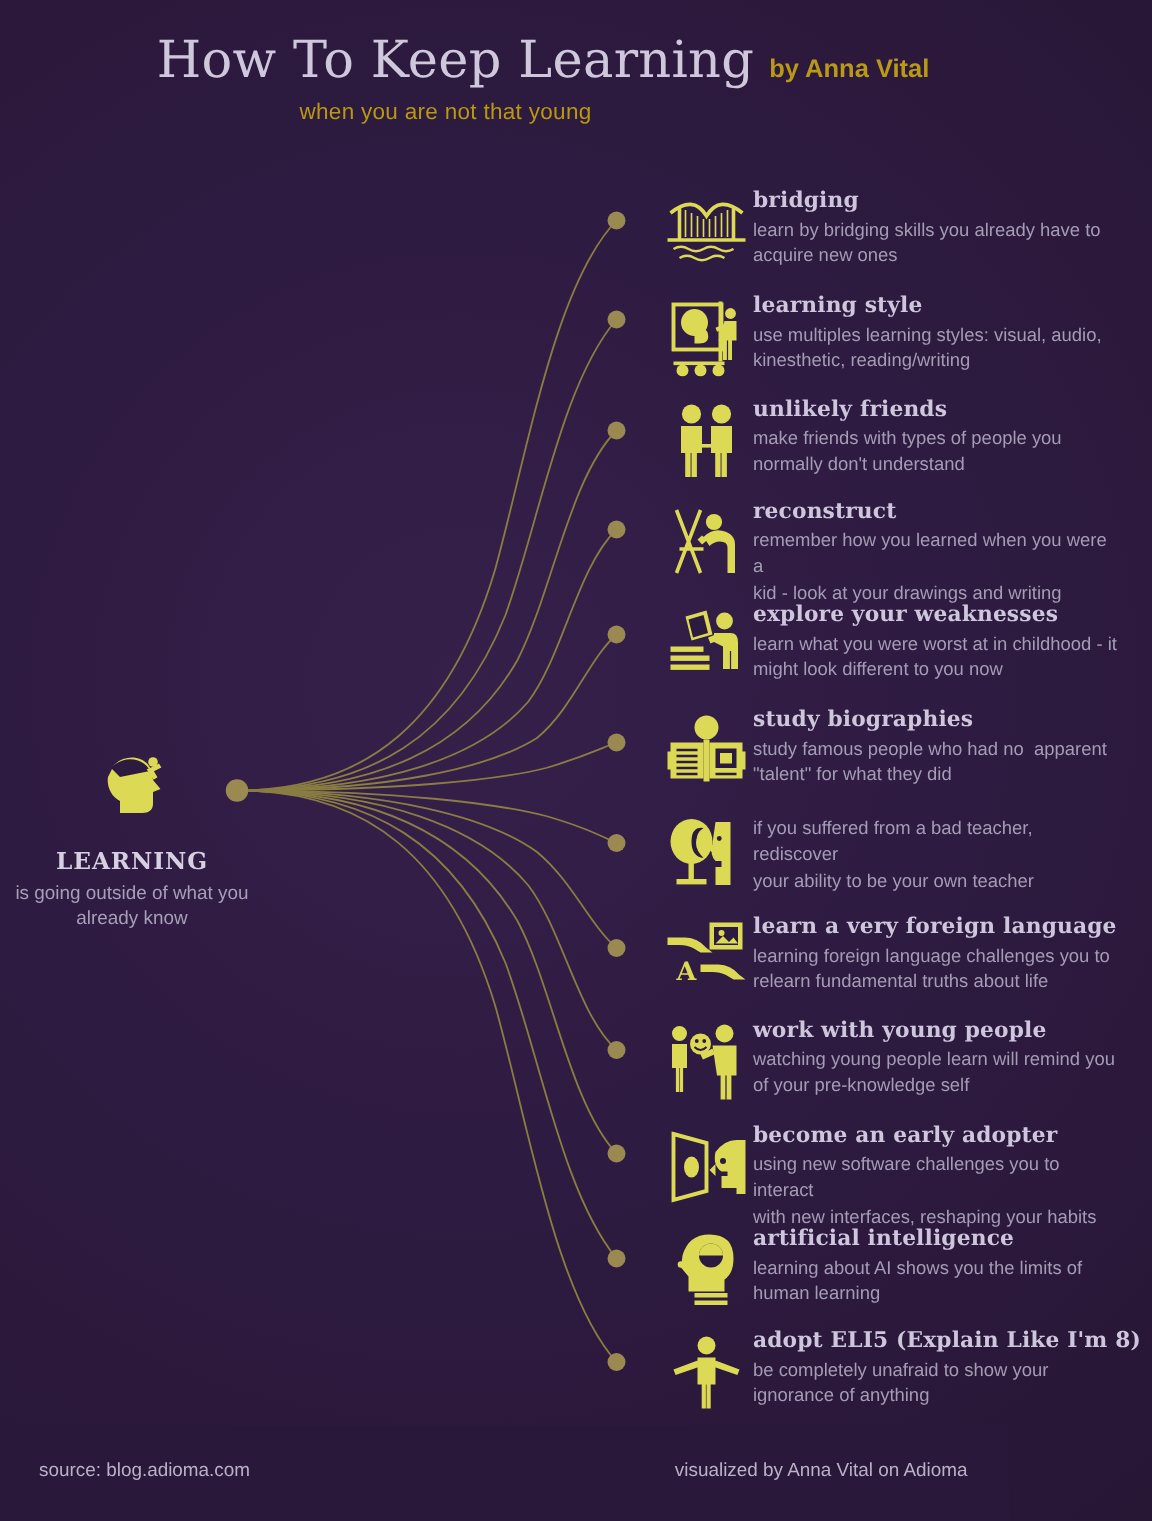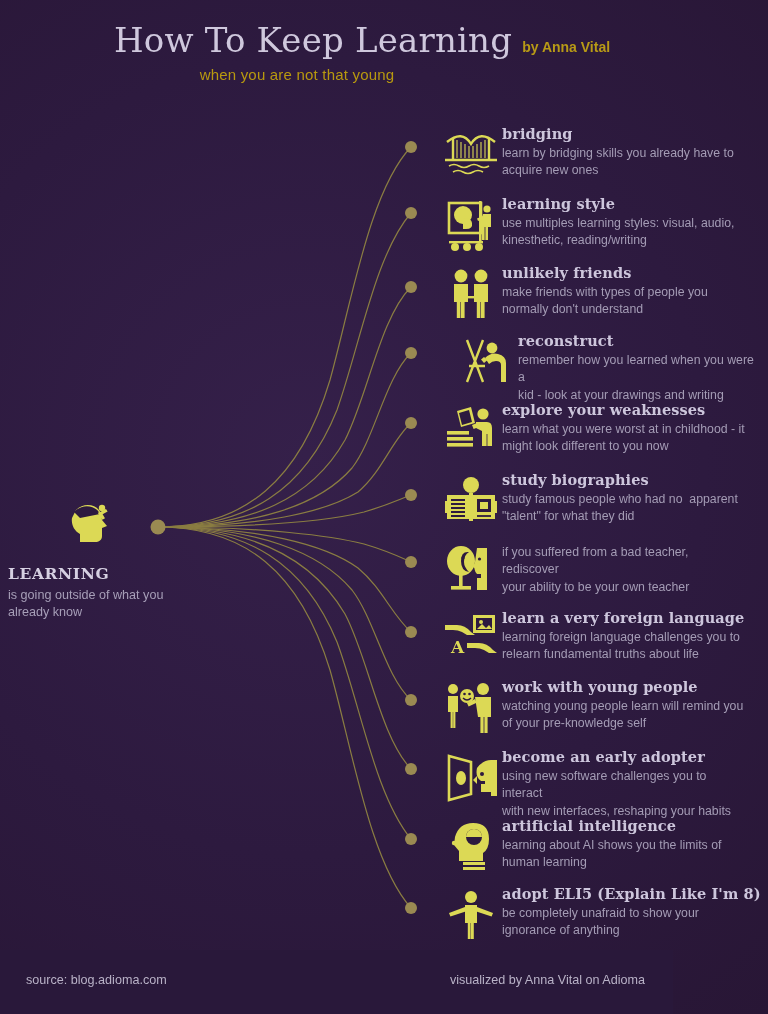--- a/index.html
+++ b/index.html
@@ -37,38 +37,39 @@
   .title {
     font-family: "DejaVu Serif", "Liberation Serif", serif;
     font-size: 34px;
     font-weight: 400;
     color: #cfc8dd;
     letter-spacing: 0.2px;
     line-height: 1.1;
   }
   .byline {
     font-family: "Liberation Sans", sans-serif;
-    font-size: 14px;
+    font-size: 17px;
     font-weight: bold;
     color: #b89a16;
   }
   .subtitle {
     margin-top: 7px;
     margin-left: -130px;
     font-size: 15px;
     color: #b8990f;
     letter-spacing: 0.2px;
   }
 
   
   .center-block {
     position: absolute;
     left: 8px;
     top: 492px;
     width: 160px;
+    text-align: center;
   }
   .center-icon {
     height: 60px;
     display: flex;
     align-items: flex-end;
     justify-content: center;
   }
   .center-title {
     margin-top: 12px;
     font-family: "DejaVu Serif", "Liberation Serif", serif;
@@ -272,21 +273,21 @@
         </g>
       </svg>
     </div>
     <div class="item-text">
       <div class="item-head">unlikely friends</div>
       <div class="item-desc">make friends with types of people you
 normally don't understand</div>
     </div>
   </div>
 
-  <div class="item" style="left:456px; top:331px;">
+  <div class="item" style="left:440px; top:331px;">
     <div class="item-icon">
       <svg width="56" height="52" viewBox="0 0 56 52" xmlns="http://www.w3.org/2000/svg">
         <g stroke="#dcd955" stroke-width="2.4" fill="none">
           <path d="M8,4 L24,46 M24,4 L8,46 M10,30 h16"></path>
         </g>
         <g fill="#dcd955">
           <circle cx="33" cy="12" r="5.4"></circle>
           <path d="M26,22 q6,-6 13,-4 q8,2 8,9 v19 h-5 v-17 q0,-4 -5,-4 q-4,0 -7,3 Z"></path>
           <path d="M25,21 l-3,2.6 l3,3.4 l3.6,-3 Z"></path>
         </g>

